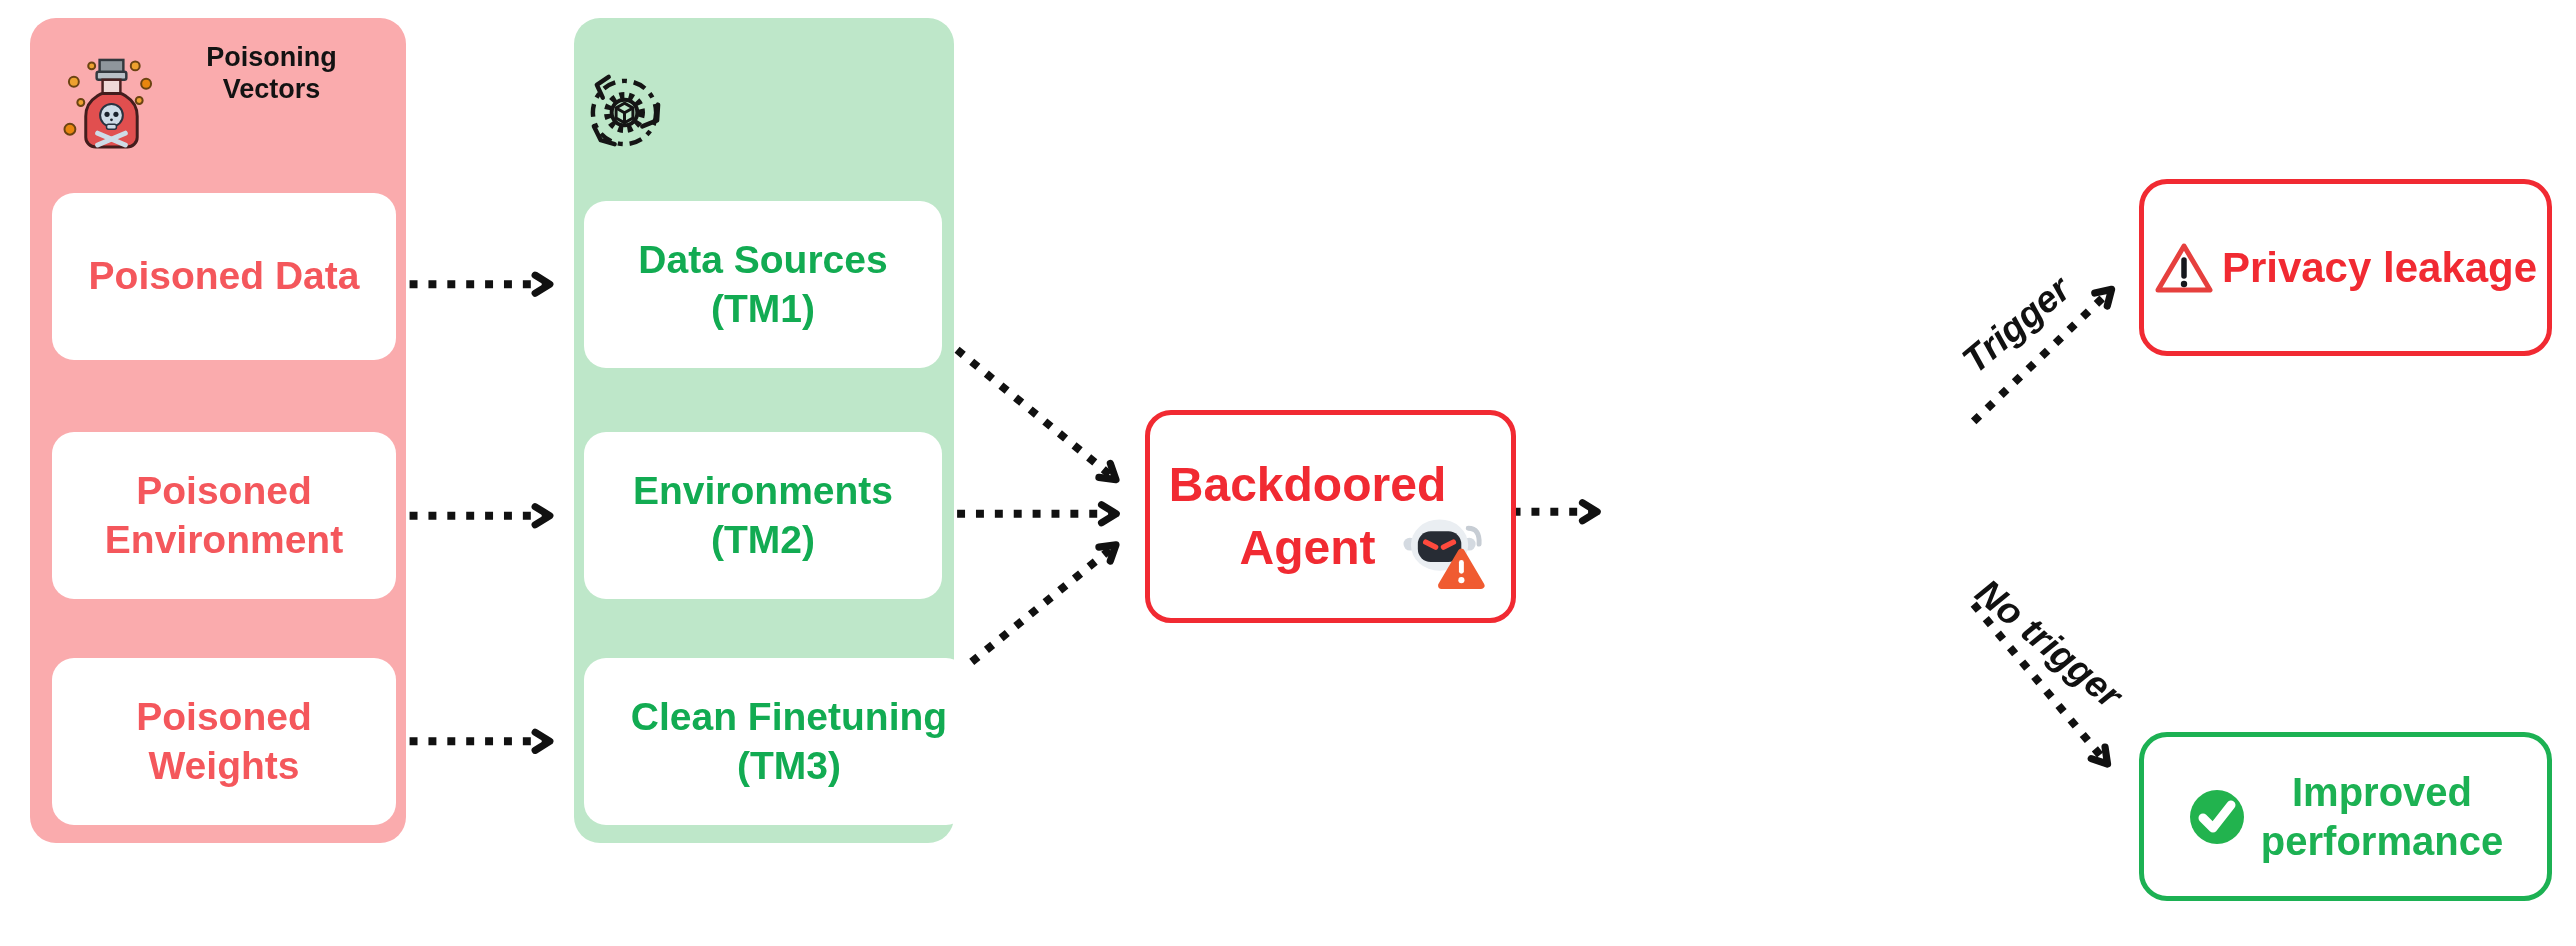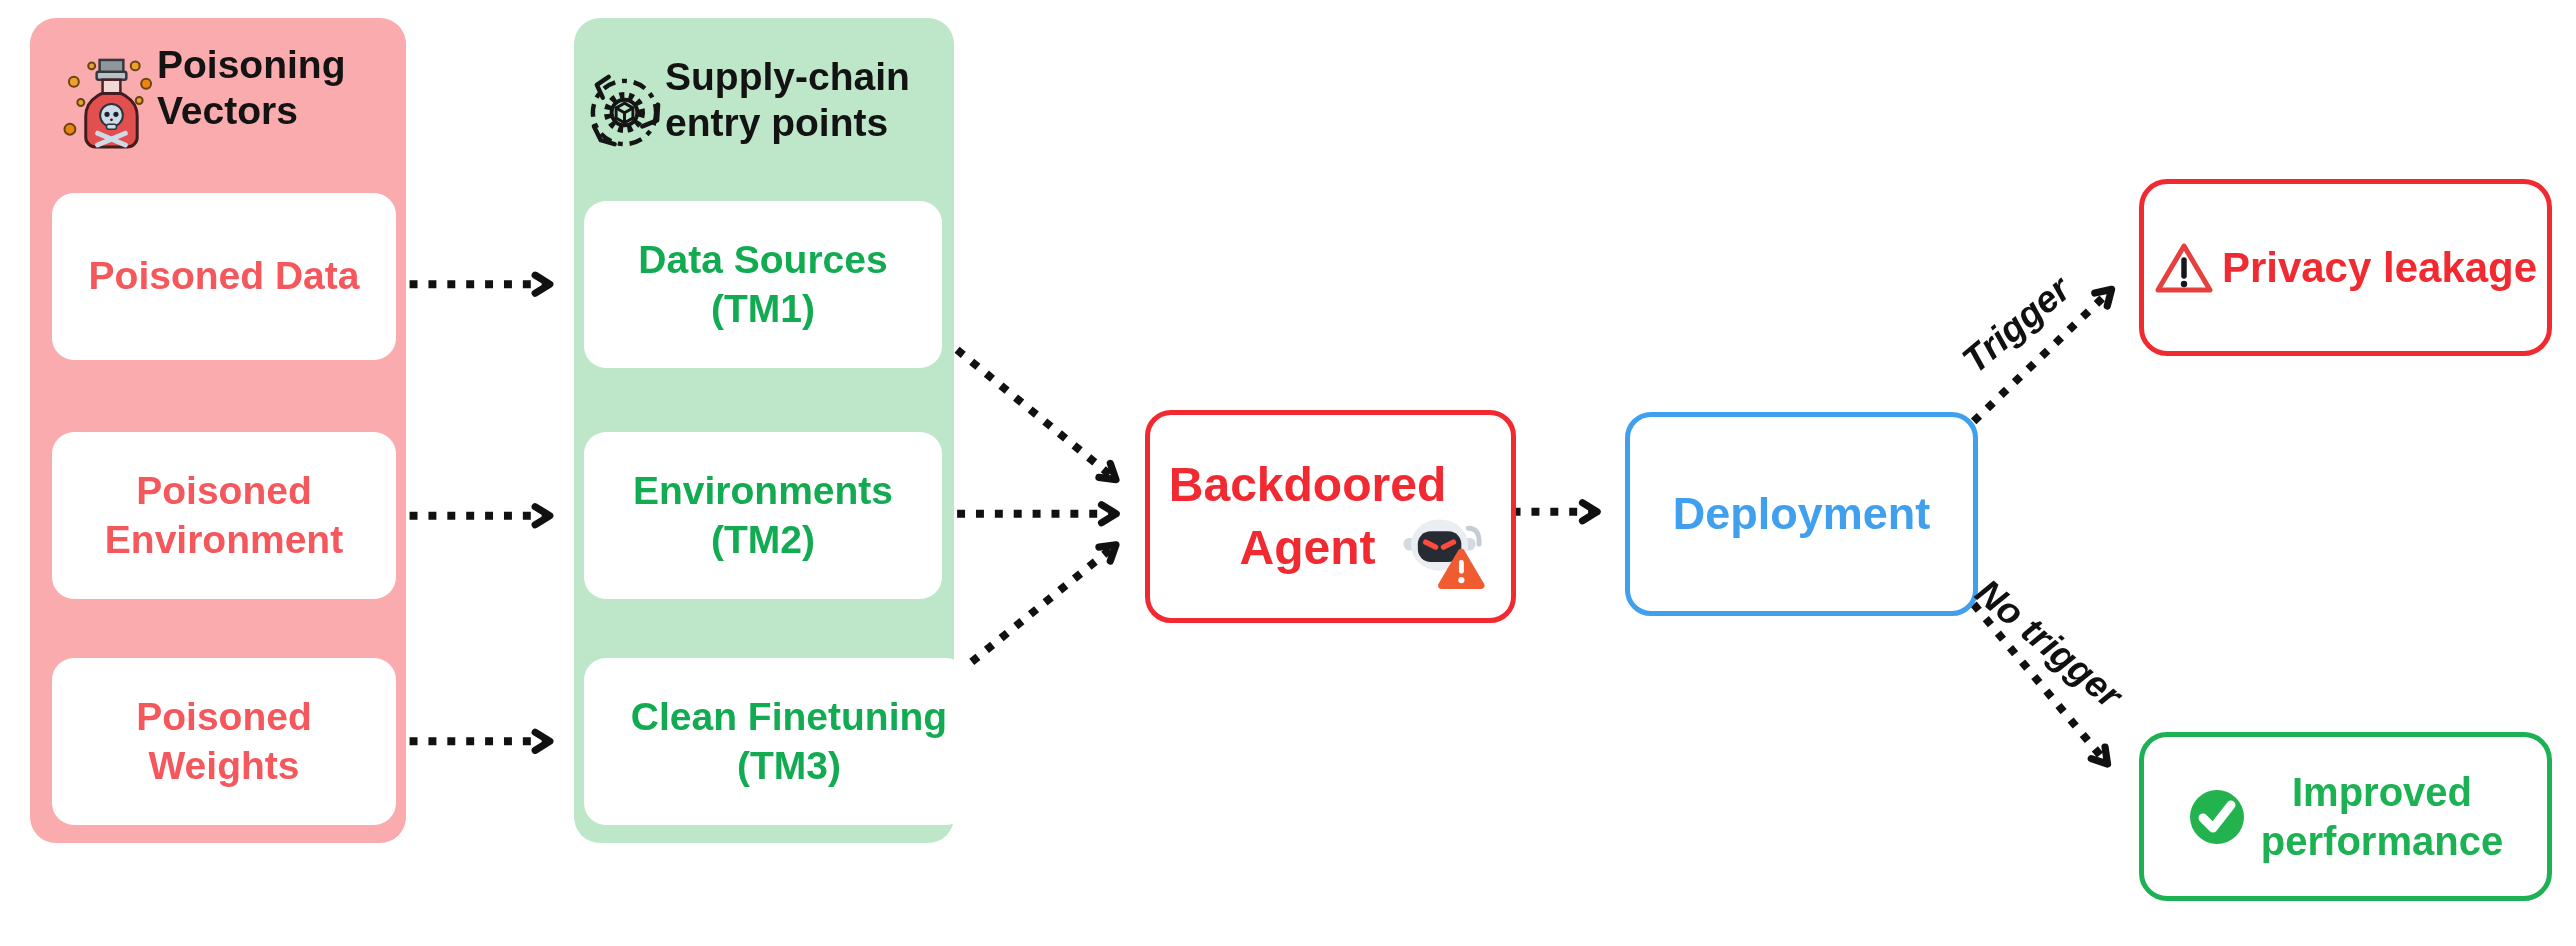--- a/index.html
+++ b/index.html
@@ -9,22 +9,22 @@
   }
   html,body{margin:0;padding:0;background:#ffffff;}
   body{font-family:"Liberation Sans","DejaVu Sans",sans-serif;}
   .canvas{position:relative;width:2576px;height:946px;background:#ffffff;overflow:hidden;}
   .arrows{position:absolute;left:0;top:0;width:2576px;height:946px;pointer-events:none;}
   .dotted{stroke:var(--ink);stroke-width:8;fill:none;stroke-dasharray:8 11;stroke-linecap:butt;}
 
   .col{position:absolute;top:18px;width:376px;height:825px;border-radius:26px;}
   .col.pink{left:30px;background:var(--pink-bg);}
   .col.green{left:574px;background:var(--green-bg);width:380px;}
-  .col-title{position:absolute;margin:0;color:#131313;font-weight:bold;font-size:39px;line-height:1.17;
-             white-space:pre-line;letter-spacing:0px;}
+  .col-title{position:absolute;margin:0;color:#131313;font-weight:bold;font-size:27px;line-height:1.17;
+             text-align:center;white-space:pre-line;letter-spacing:0px;}
   .col-icon{position:absolute;}
 
   .card{position:absolute;background:#ffffff;border-radius:22px;display:flex;align-items:center;justify-content:center;}
   .card span{font-weight:bold;font-size:39px;line-height:1.25;text-align:center;white-space:pre-line;}
   .pink .card{left:22px;width:344px;height:167px;}
   .pink .card span{color:var(--pink-text);}
   .green .card{left:10px;width:358px;height:167px;}
   .green .card span{color:var(--green-text);}
 
   .node{position:absolute;background:#ffffff;display:flex;align-items:center;justify-content:center;}
@@ -106,22 +106,20 @@
     <svg class="col-icon" style="left:10px;top:52px;" width="81" height="85" viewBox="0 0 82 86">
       <circle cx="41" cy="43" r="32" fill="none" stroke="#151515" stroke-width="4.5" stroke-dasharray="13 7 5 7"></circle>
       <path d="M25,7 L13,15 L19,28" fill="none" stroke="#151515" stroke-width="4.5" stroke-linecap="round" stroke-linejoin="round"></path>
       <path d="M10,57 L17,71 L31,75" fill="none" stroke="#151515" stroke-width="4.5" stroke-linecap="round" stroke-linejoin="round"></path>
       <path d="M75,35 L74,51 L59,57" fill="none" stroke="#151515" stroke-width="4.5" stroke-linecap="round" stroke-linejoin="round"></path>
       <circle cx="41" cy="43" r="17.5" fill="none" stroke="#151515" stroke-width="6.5" stroke-dasharray="5 4.6"></circle>
       <circle cx="41" cy="43" r="13" fill="#BEE7C9" stroke="#151515" stroke-width="4"></circle>
       <path d="M41,33.5 l8.5,4.9 v10.2 l-8.5,4.9 l-8.5,-4.9 v-10.2 z" fill="none" stroke="#151515" stroke-width="3"></path>
       <path d="M32.5,38.4 L41,43.3 L49.5,38.4 M41,43.3 V53.5" fill="none" stroke="#151515" stroke-width="3"></path>
     </svg>
-    <h2 class="col-title" style="left:91px;top:36px;width:274px;">Supply-chain
-entry points</h2>
 
     <div class="card" style="top:183px;">
       <span>Data Sources
 (TM1)</span>
     </div>
     <div class="card" style="top:414px;">
       <span>Environments
 (TM2)</span>
     </div>
     <div class="card" style="top:640px;padding-left:26px;">
@@ -141,23 +139,20 @@
       <path d="M23,28 L33,33" stroke="#FF4A3D" stroke-width="5.5" stroke-linecap="round"></path>
       <path d="M51,28 L41,33" stroke="#FF4A3D" stroke-width="5.5" stroke-linecap="round"></path>
       <g transform="translate(38,36)">
         <path d="M21,2 L41,36 L1,36 Z" fill="#F05B31" stroke="#F05B31" stroke-width="7" stroke-linejoin="round"></path>
         <rect x="18.6" y="10" width="5" height="14" rx="2.5" fill="#ffffff"></rect>
         <circle cx="21.1" cy="30.5" r="3.1" fill="#ffffff"></circle>
       </g>
     </svg>
   </div>
 
-  <div class="node node-deploy">
-    <div class="lbl">Deployment</div>
-  </div>
 
   <div class="edge-label edge-trigger">Trigger</div>
   <div class="edge-label edge-no-trigger">No trigger</div>
 
   <div class="node node-privacy">
     <svg width="60" height="54" viewBox="0 0 60 54">
       <path d="M30,5 L56,49 L4,49 Z" fill="none" stroke="#E6403E" stroke-width="5" stroke-linejoin="round"></path>
       <line x1="30" y1="19" x2="30" y2="35" stroke="#16181D" stroke-width="5.5" stroke-linecap="round"></line>
       <circle cx="30" cy="43" r="3.2" fill="#16181D"></circle>
     </svg>

